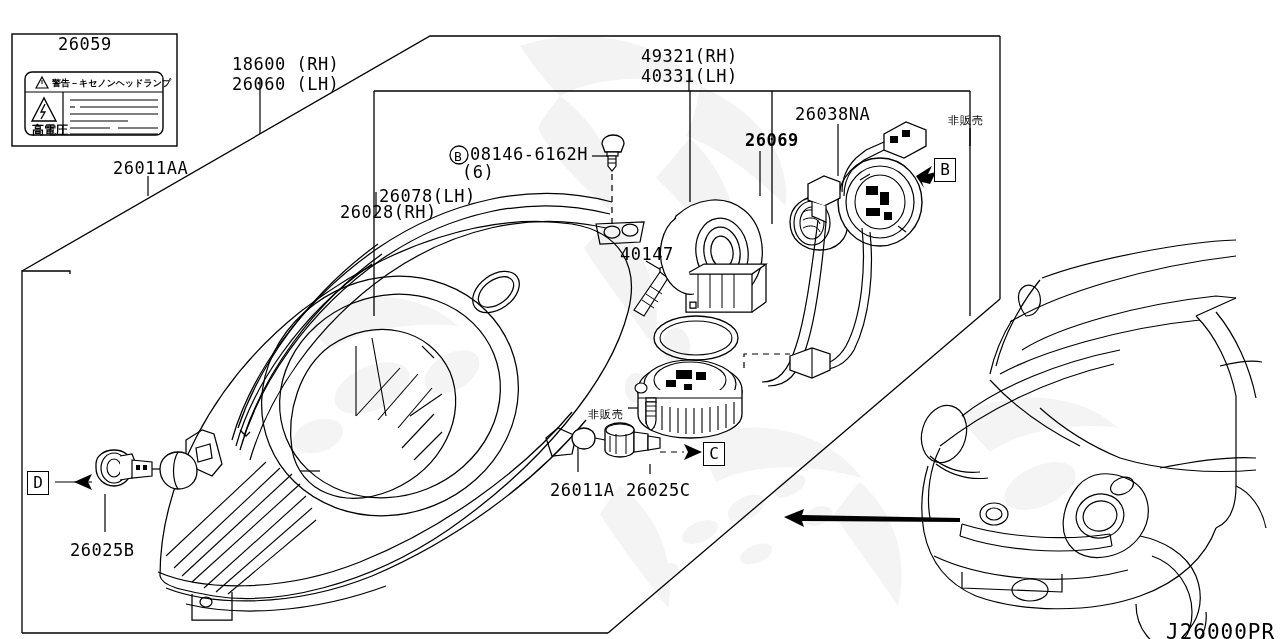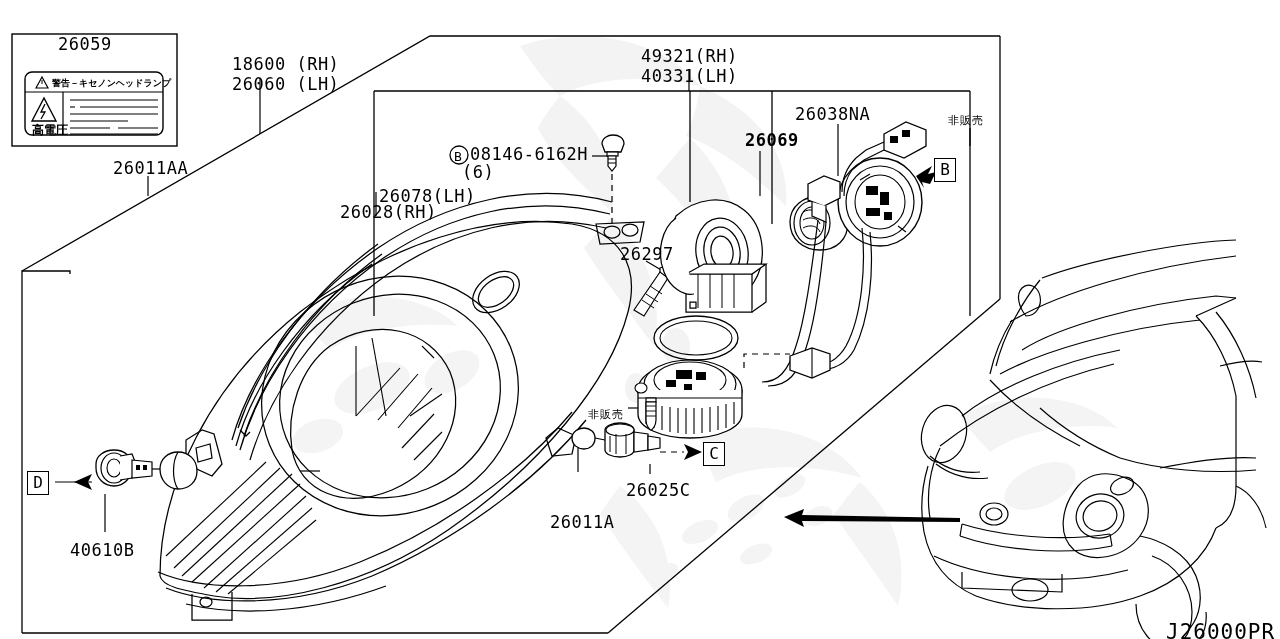--- a/index.html
+++ b/index.html
@@ -465,26 +465,26 @@
   <div class="lbl" style="left:641px;top:30px;">49321(RH)</div>
   <div class="lbl" style="left:641px;top:50px;">40331(LH)</div>
 
   <div class="lbl" style="left:795px;top:88px;">26038NA</div>
   <div class="lbl" style="left:745px;top:114px;font-weight:bold;">26069</div>
 
   <div class="lbl" style="left:470px;top:128px;text-align:right;">08146-6162H</div>
   <div class="lbl" style="left:462px;top:146px;">(6)</div>
   <div class="lbl small" style="left:454px;top:131px;">B</div>
 
-  <div class="lbl" style="left:620px;top:228px;">26297</div>
+  <div class="lbl" style="left:620px;top:228px;">40147</div>
 
   <div class="lbl" style="left:113px;top:142px;">26011AA</div>
-  <div class="lbl" style="left:70px;top:524px;">40610B</div>
-
-  <div class="lbl" style="left:550px;top:464px;margin-top:32px;">26011A</div>
+  <div class="lbl" style="left:70px;top:524px;">26025B</div>
+
+  <div class="lbl" style="left:550px;top:464px;">26011A</div>
   <div class="lbl" style="left:626px;top:464px;">26025C</div>
 
   <div class="lbl jp" style="left:948px;top:95px;">非販売</div>
   <div class="lbl jp" style="left:588px;top:389px;">非販売</div>
 
   <div class="refbox" style="left:934px;top:142px;">B</div>
   <div class="refbox" style="left:703px;top:426px;">C</div>
   <div class="refbox" style="left:27px;top:455px;">D</div>
 
   <div class="lbl code" style="left:1136px;top:606px;margin-left:30px;">J26000PR</div>

